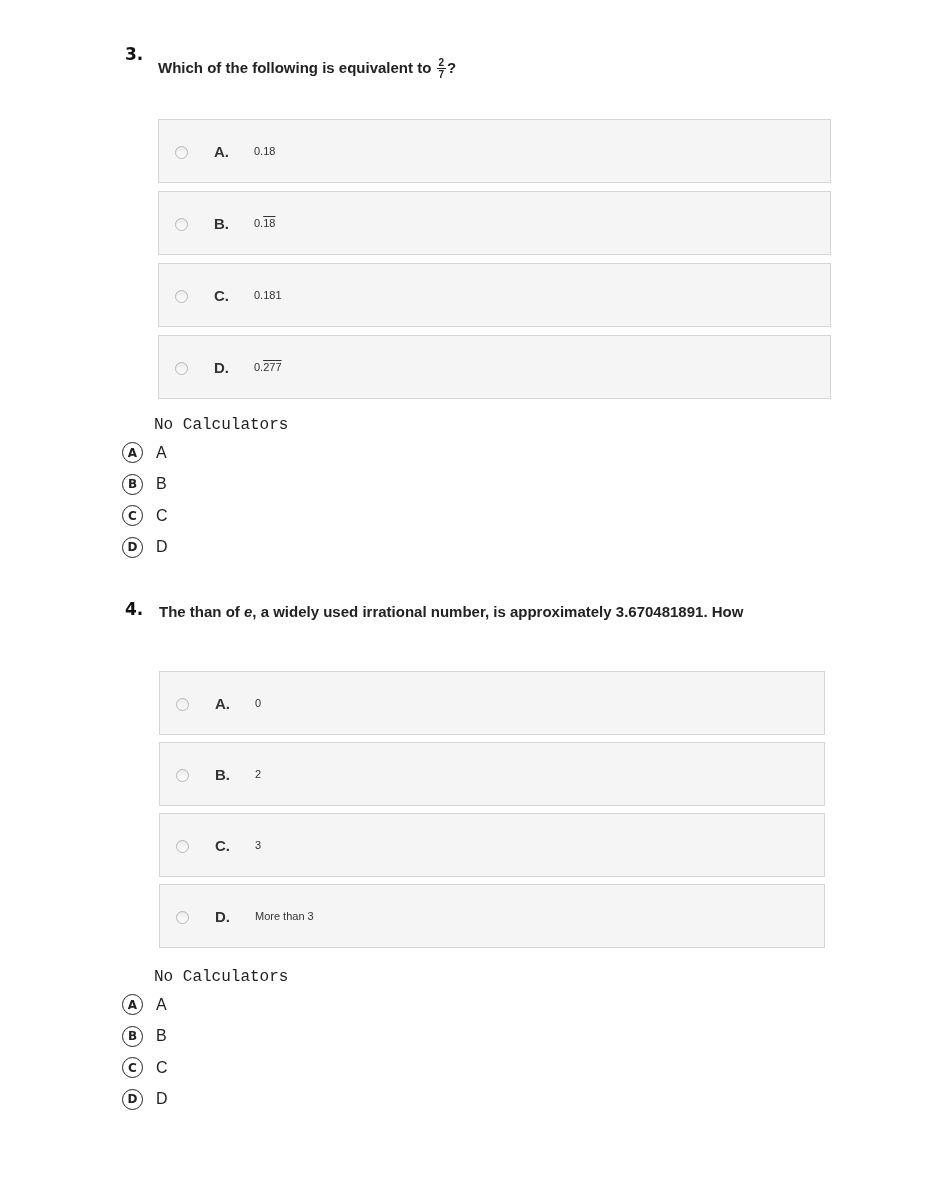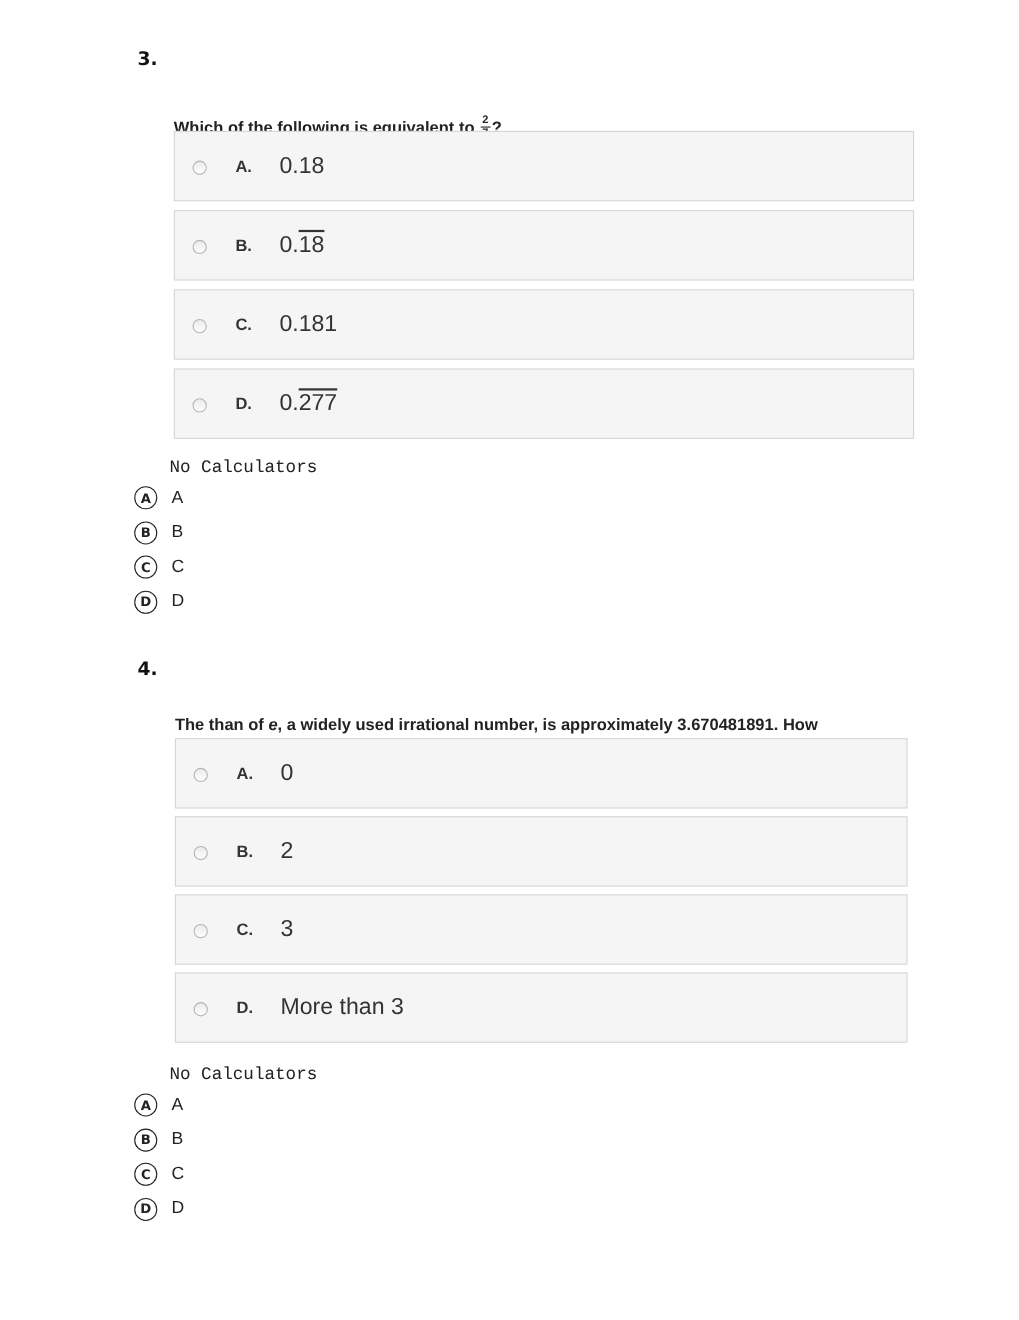--- a/index.html
+++ b/index.html
@@ -13,21 +13,20 @@
       font-size: 17px;
       color: #111;
     }
     .qtext {
       position: absolute;
       font-family: "Liberation Sans", sans-serif;
       font-weight: bold;
       font-size: 15px;
       color: #222;
       line-height: 22px;
-      margin-top: 48px;
     }
     .frac {
       display: inline-block;
       vertical-align: middle;
       text-align: center;
       font-size: 10px;
       line-height: 11px;
       margin: 0 1px;
       position: relative;
       top: -1px;
@@ -59,21 +58,21 @@
     .letter {
       position: absolute;
       left: 55px;
       font-weight: bold;
       font-size: 15px;
       color: #333;
     }
     .ctext {
       position: absolute;
       left: 95px;
-      font-size: 21px;
+      font-size: 11px;
       color: #333;
     }
     .overline { text-decoration: overline; }
 
     .calc-label {
       position: absolute;
       font-family: Liberation Mono, monospace;
       font-size: 16px;
       color: #222;
     }

